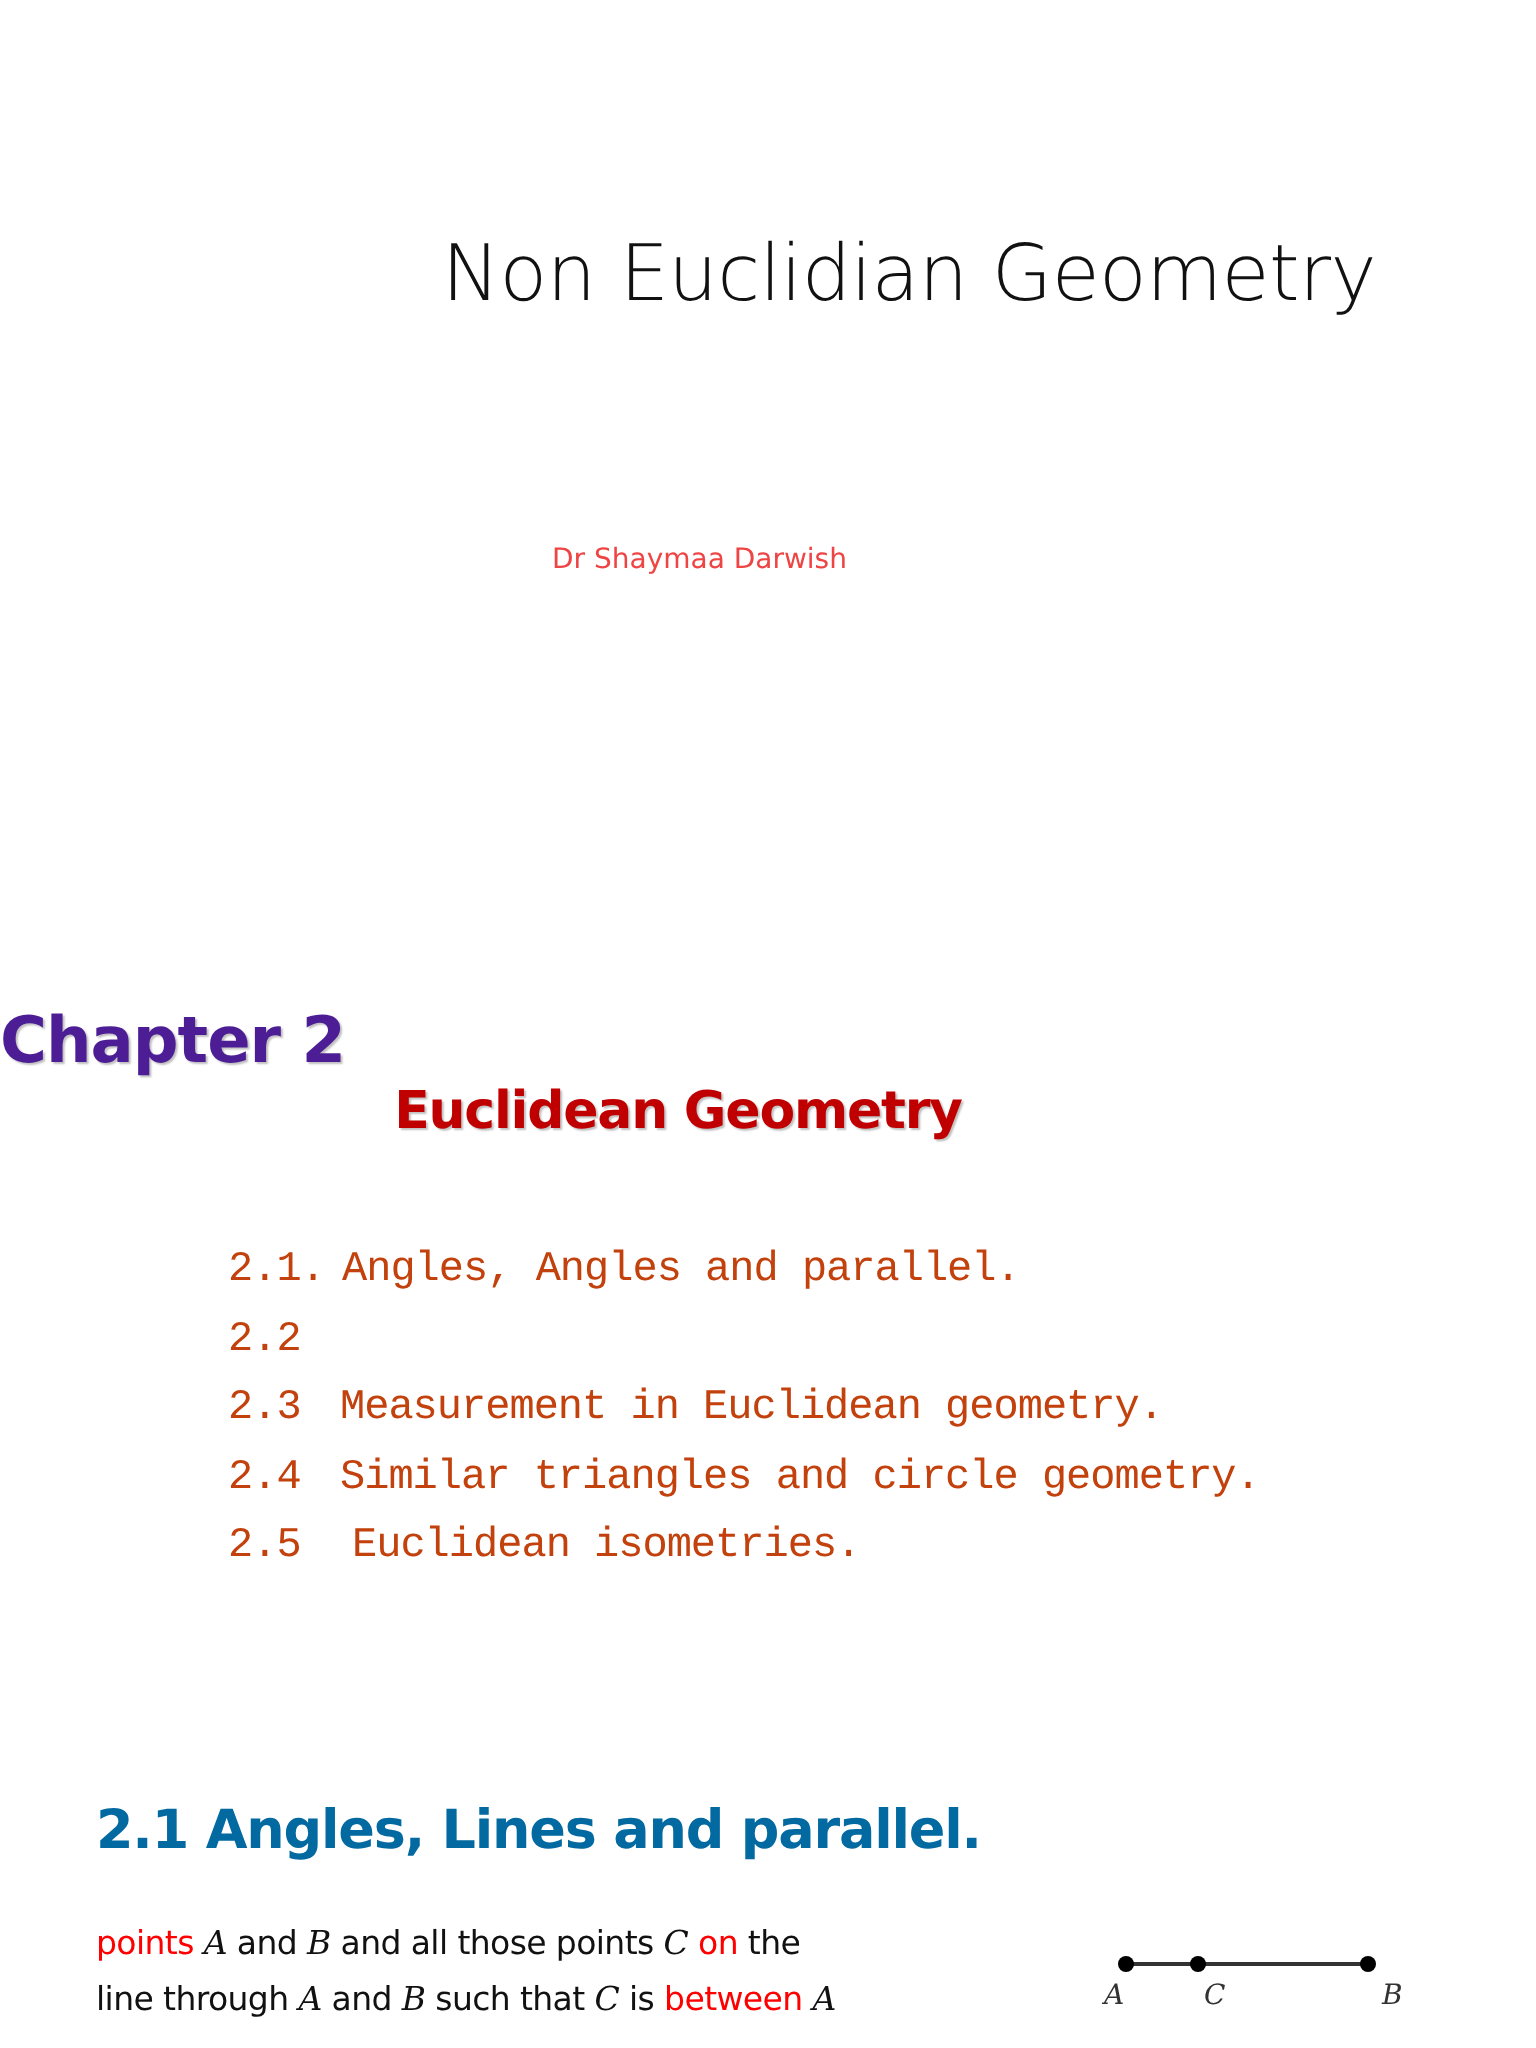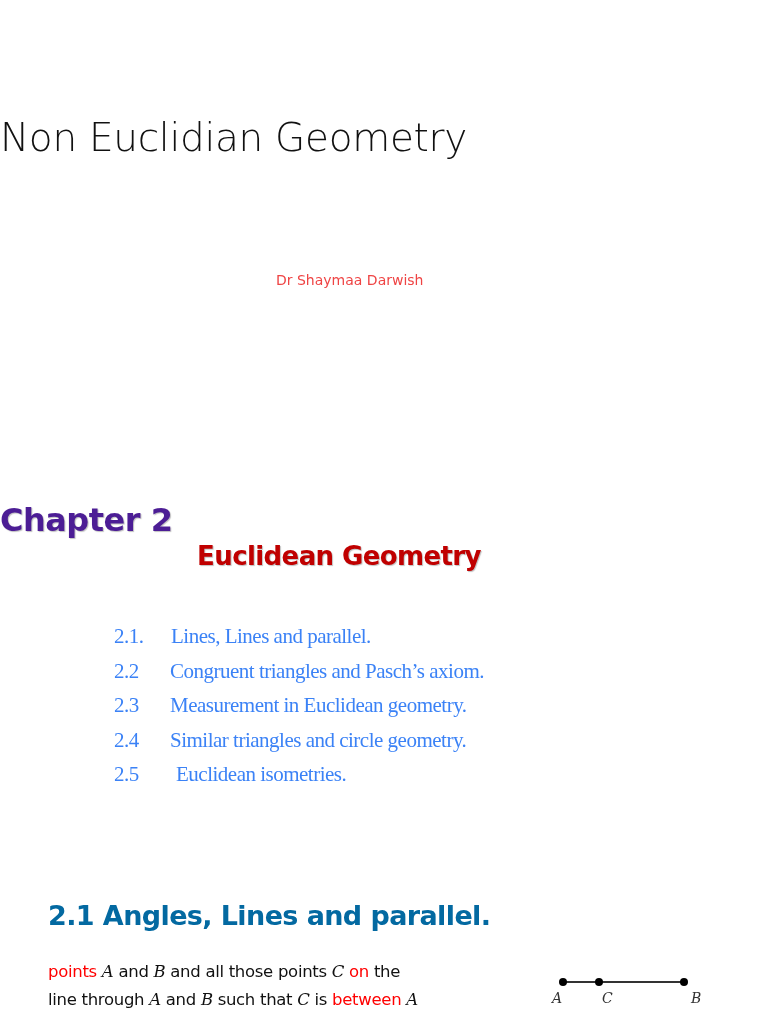--- a/index.html
+++ b/index.html
@@ -16,21 +16,21 @@
     }
     .slide { position: absolute; left: 0; width: 768px; }
     .title-slide { top: 0; height: 320px; }
     .chapter-slide { top: 480px; height: 340px; }
     .section-slide { top: 880px; height: 144px; }
 
     .main-title {
       position: absolute;
       left: 0; width: 688px;
       top: 112px;
-      text-align: left;
+      text-align: right;
       font-family: "DejaVu Sans", sans-serif;
       font-weight: 300;
       font-size: 39px;
       line-height: 51px;
       color: #111111;
       letter-spacing: -0.3px;
     }
     .main-title div { white-space: nowrap; }
     .author {
       position: absolute;
@@ -68,24 +68,24 @@
       letter-spacing: -0.6px;
     }
     .toc {
       position: absolute;
       left: 114px;
       top: 139px;
       margin: 0; padding: 0;
       list-style: none;
     }
     .toc li {
-      font-family: Liberation Serif, serif;
+      font-family: Liberation Mono, monospace;
       font-size: 21px;
       line-height: 34.5px;
-      color: #3b82f6;
+      color: #c2410c;
       white-space: nowrap;
       letter-spacing: -0.5px;
       display: flex;
     }
     .toc .num { display: inline-block; width: 56px; }
     .toc li.first .num { width: 57px; }
     .toc li.last .num { width: 62px; }
 
     .section-heading {
       position: absolute;
@@ -140,25 +140,24 @@
   </div>
   <div class="author">Dr Shaymaa Darwish</div>
 </div>
 
 <div class="slide chapter-slide">
   <div class="chapter-label">Chapter 2</div>
   <div class="chapter-title">Euclidean Geometry</div>
   <ul class="toc">
     <li class="first">
       <span class="num">2.1.</span>
-      <span>Lines, Lines and parallel.</span>
+      <span>Angles, Angles and parallel.</span>
     </li>
     <li>
       <span class="num">2.2</span>
-      <span>Congruent triangles and Pasch’s axiom.</span>
     </li>
     <li>
       <span class="num">2.3</span>
       <span>Measurement in Euclidean geometry.</span>
     </li>
     <li>
       <span class="num">2.4</span>
       <span>Similar triangles and circle geometry.</span>
     </li>
     <li class="last">

